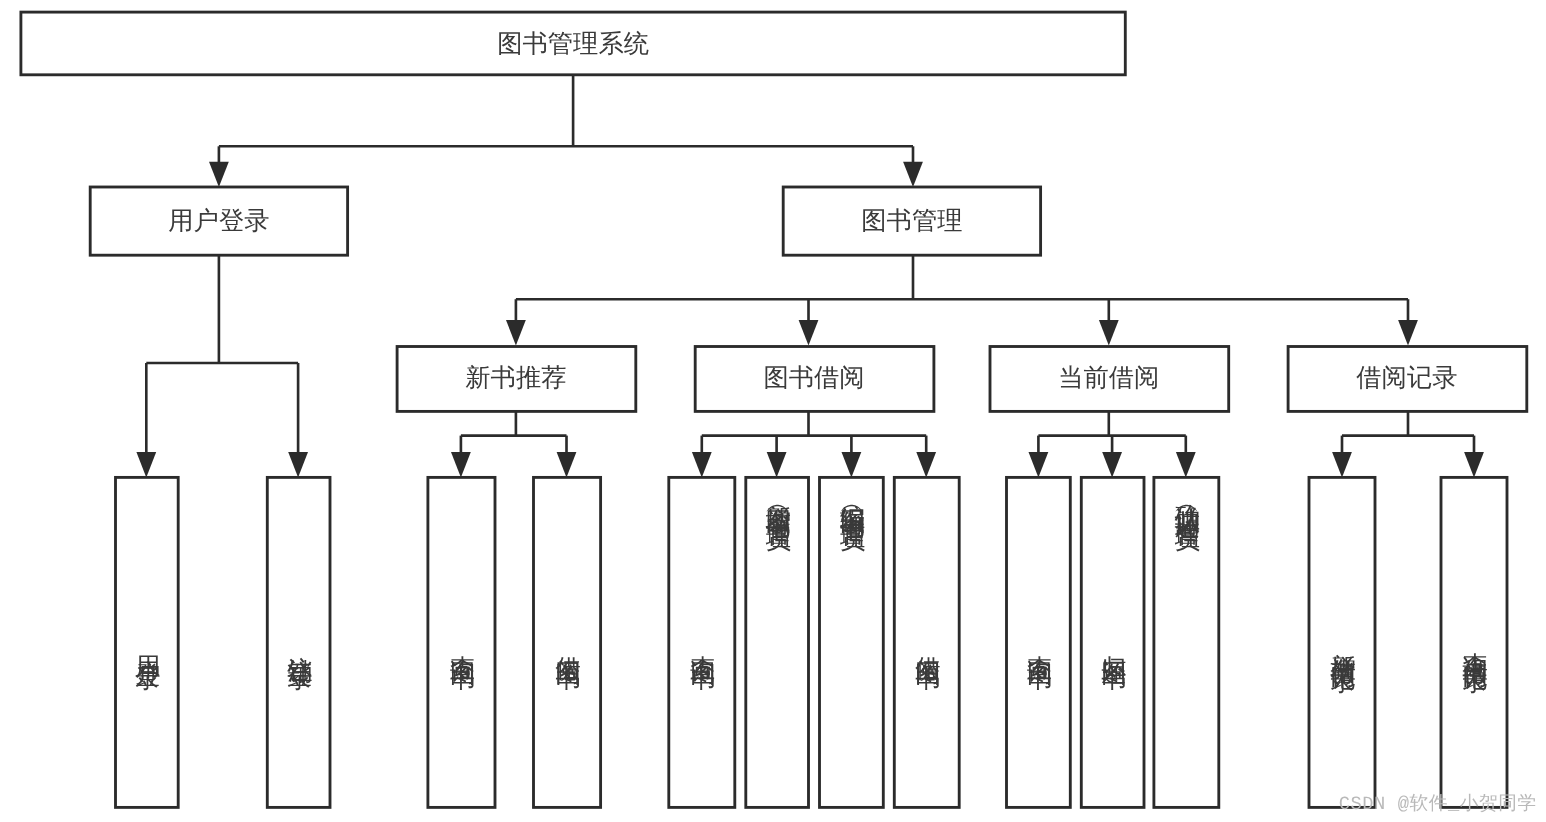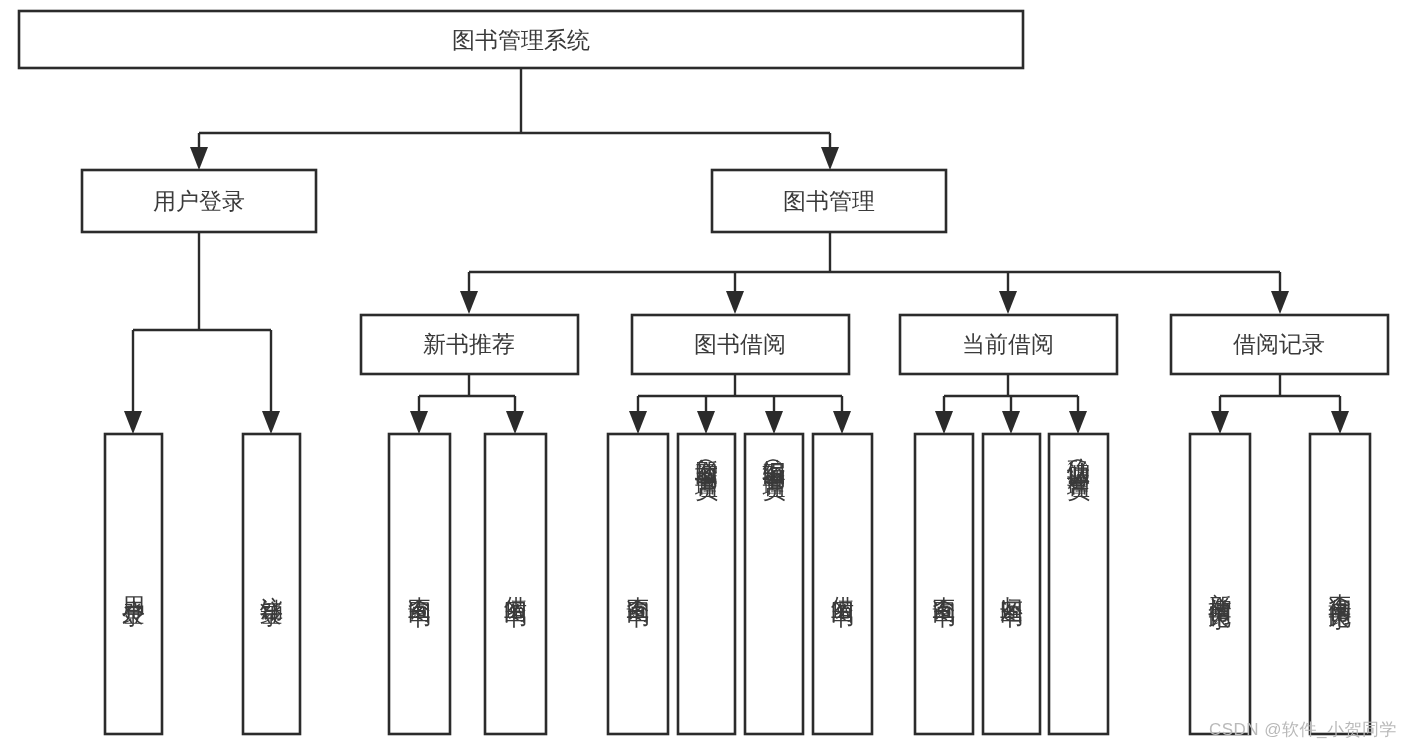--- a/index.html
+++ b/index.html
@@ -62,21 +62,21 @@
     line-height: 1.18;
     letter-spacing: 3px;
     color: #3a3a3a;
     white-space: nowrap;
     text-align: center;
   }
   .watermark {
     position: absolute;
     right: 8px;
     bottom: 6px;
-    font-family: Liberation Sans, sans-serif;
+    font-family: Liberation Mono, monospace;
     font-size: 17px;
     color: #b9b9b9;
     letter-spacing: 0.5px;
     white-space: nowrap;
   }
 </style>
 </head>
 <body>
 
 <div id="diagram-root">

